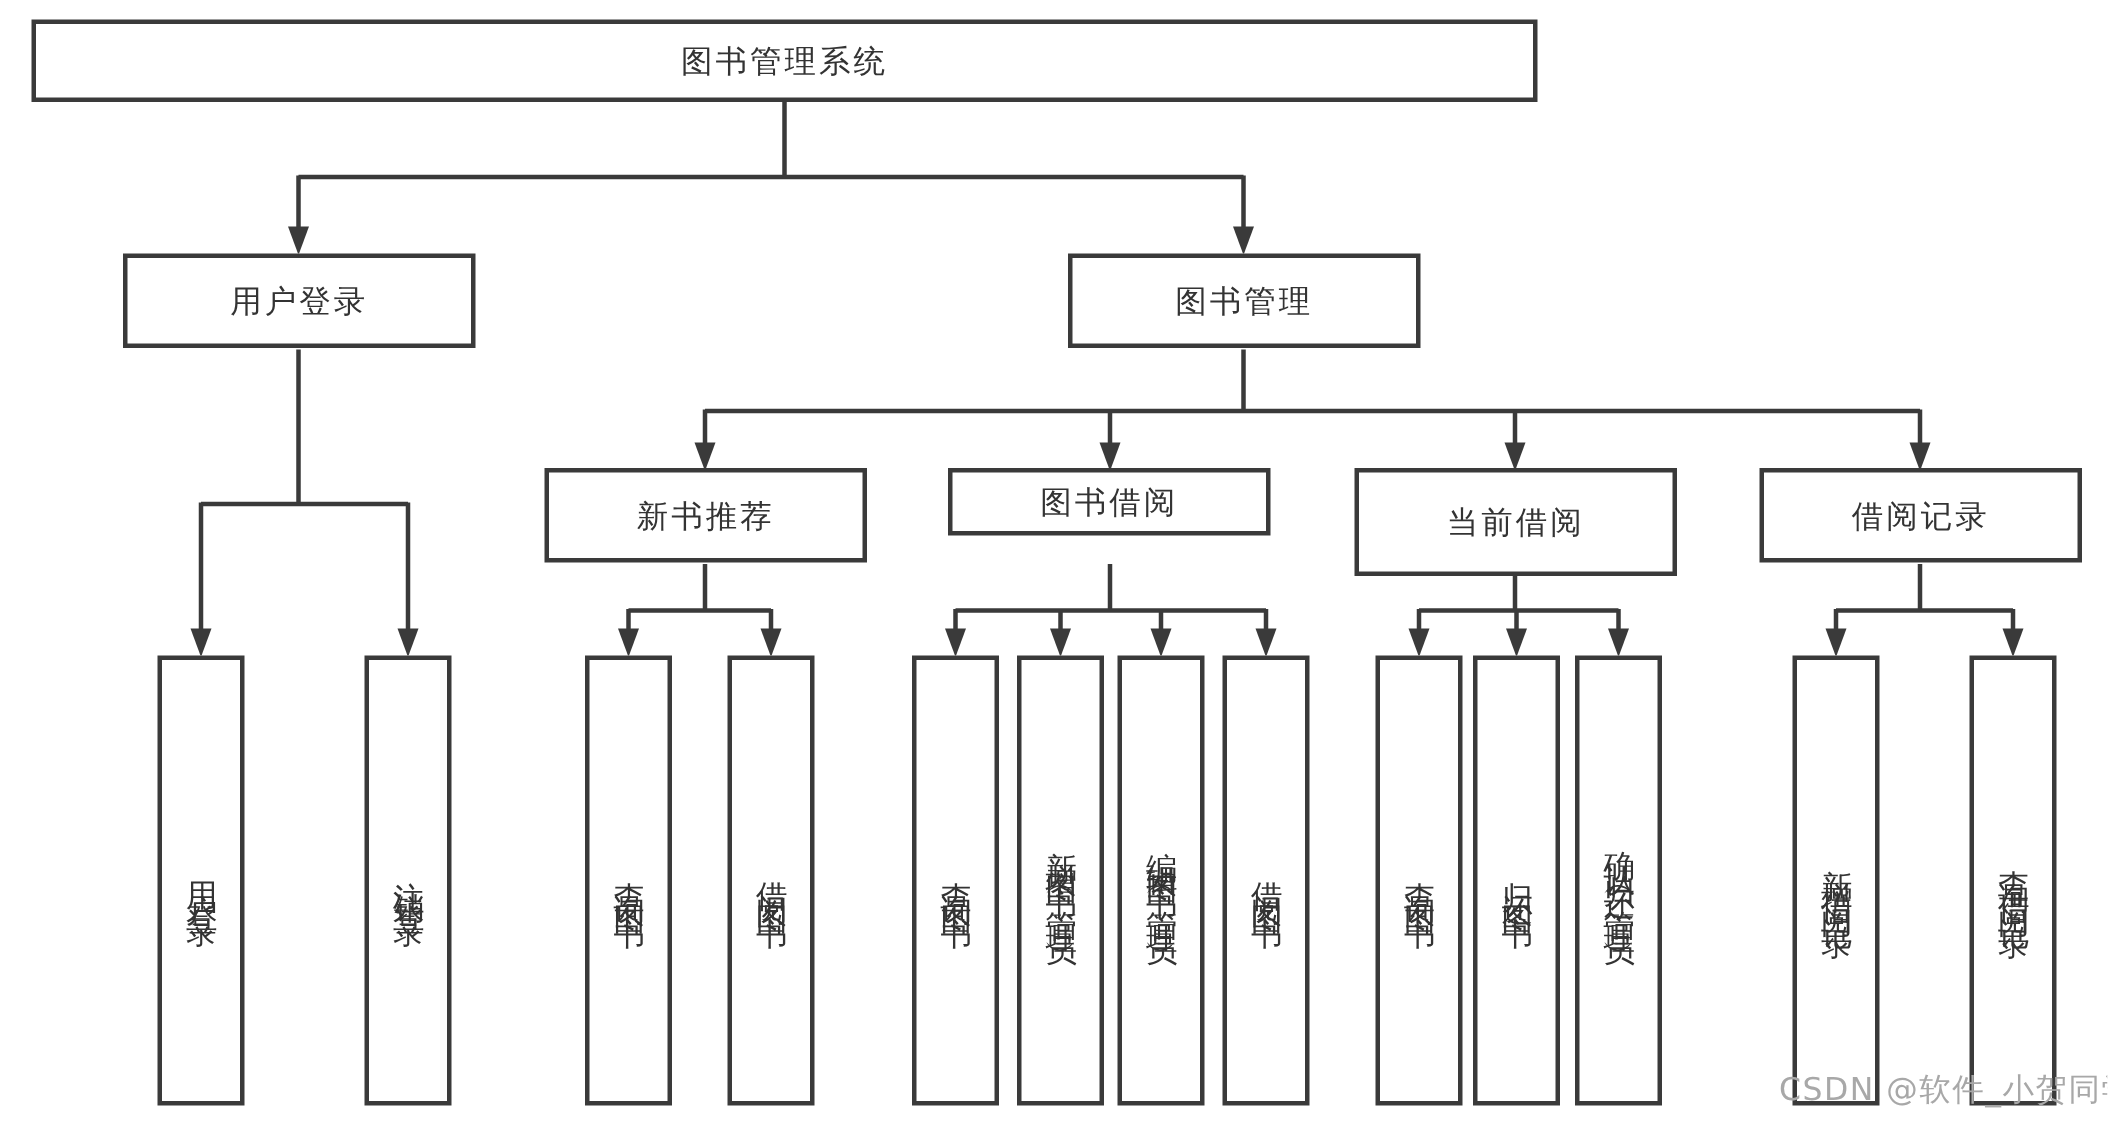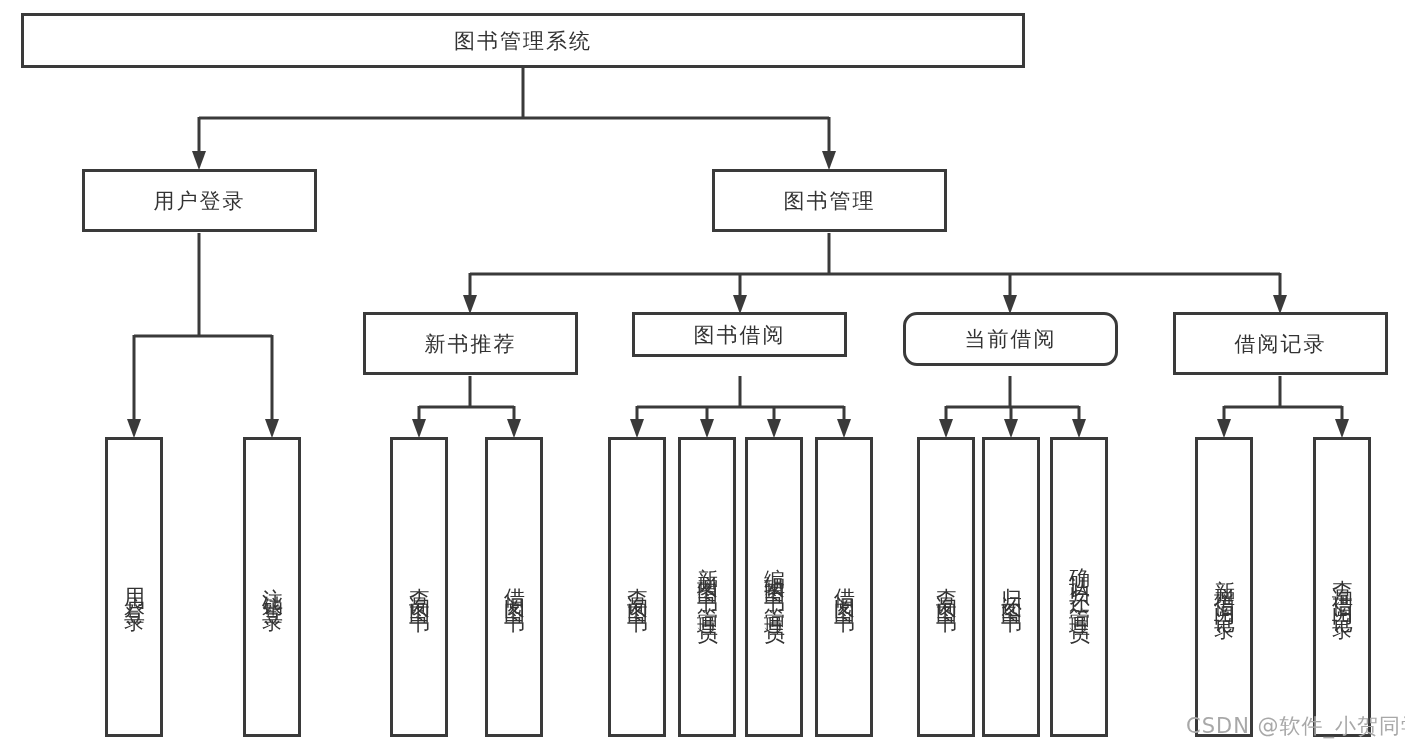--- a/index.html
+++ b/index.html
@@ -33,21 +33,21 @@
     letter-spacing: 2px;
     color: #333333;
     z-index: 2;
   }
 
   .node-root   { left: 21px;   top: 13px;  width: 1004px; height: 55px; }
   .node-l2-a   { left: 82px;   top: 169px; width: 235px;  height: 63px; }
   .node-l2-b   { left: 712px;  top: 169px; width: 235px;  height: 63px; }
   .node-g0     { left: 363px;  top: 312px; width: 215px;  height: 63px; }
   .node-g1     { left: 632px;  top: 312px; width: 215px;  height: 45px; }
-  .node-g2     { left: 903px;  top: 312px; width: 215px;  height: 54px; border-radius: 14px; }
+  .node-g2     { left: 903px;  top: 312px; width: 215px;  height: 72px; }
   .node-g3     { left: 1173px; top: 312px; width: 215px;  height: 63px; }
 
   .leaf {
     position: absolute;
     top: 437px;
     width: 58px;
     height: 300px;
     background: #ffffff;
     border: 3px solid #3a3a3a;
     display: flex;

